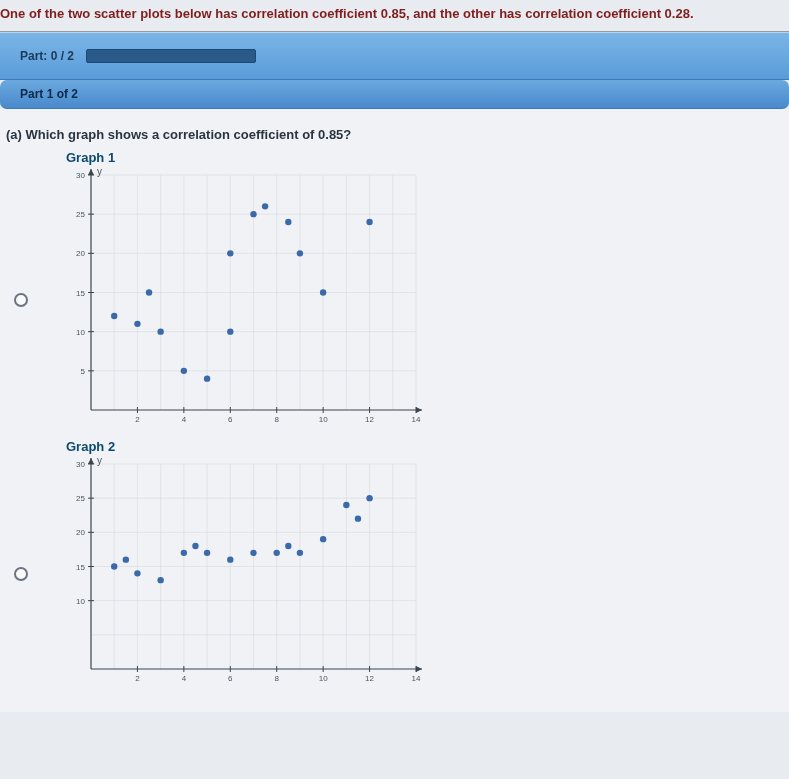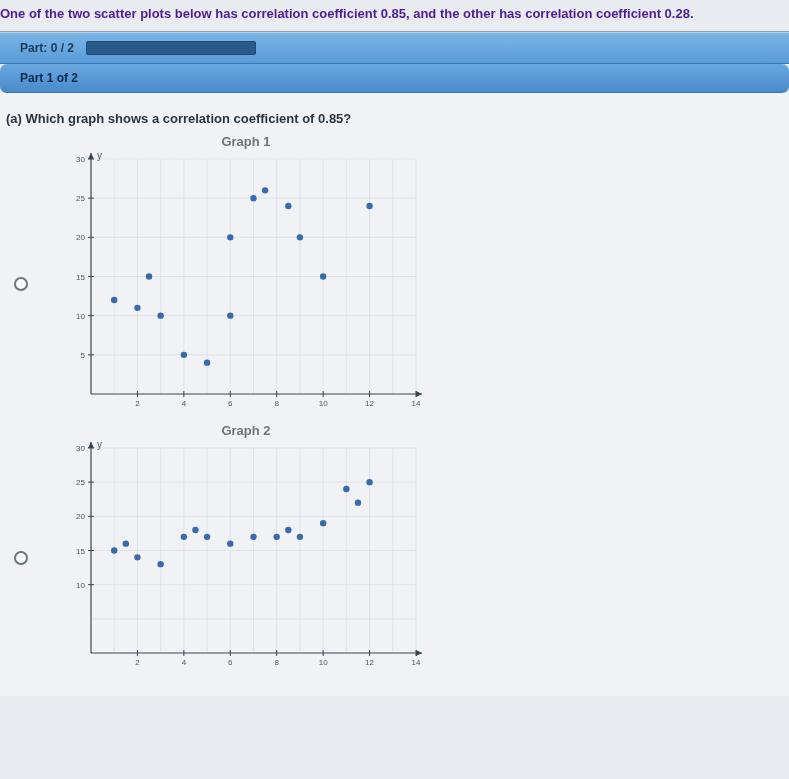--- a/index.html
+++ b/index.html
@@ -6,29 +6,29 @@
     body {
       font-family: Arial, sans-serif;
       background: #e8ebef;
       width: 789px;
       height: 779px;
       overflow: hidden;
     }
     .question-header {
       padding: 6px 0 10px 0;
       font-size: 13px;
-      color: #4c1d95;
+      color: #7f1d1d;
       font-weight: bold;
       border-bottom: 1px solid #999;
     }
     .blue-bar {
       background: linear-gradient(#7ab5e6, #5a9bd8);
       border-top: 1px solid #b8d4ec;
       border-bottom: 1px solid #3a7ab8;
-      padding: 8px 20px;
+      padding: 16px 20px;
       color: #1a3a5a;
       font-size: 12px;
       font-weight: bold;
       display: flex;
       align-items: center;
       gap: 12px;
     }
     .progress-shell {
       width: 170px;
       height: 14px;
@@ -66,23 +66,22 @@
       justify-content: center;
     }
     .radio {
       width: 14px;
       height: 14px;
       border: 2px solid #6a7580;
       border-radius: 50%;
       background: #fafafa;
     }
     .graph-title {
-      text-align: center;
       font-size: 13px;
-      color: #737373;
+      color: #0c4a6e;
       font-weight: bold;
     }
     svg.chart {
       display: block;
     }
     .axis { stroke: #3a4550; stroke-width: 1.2; }
     .tick { stroke: #3a4550; stroke-width: 1; }
     .grid { stroke: #d0d5da; stroke-width: 0.5; }
     .pt { fill: #3a6aaa; }
     .lbl { font-size: 8px; fill: #4a5560; font-family: Arial; }

